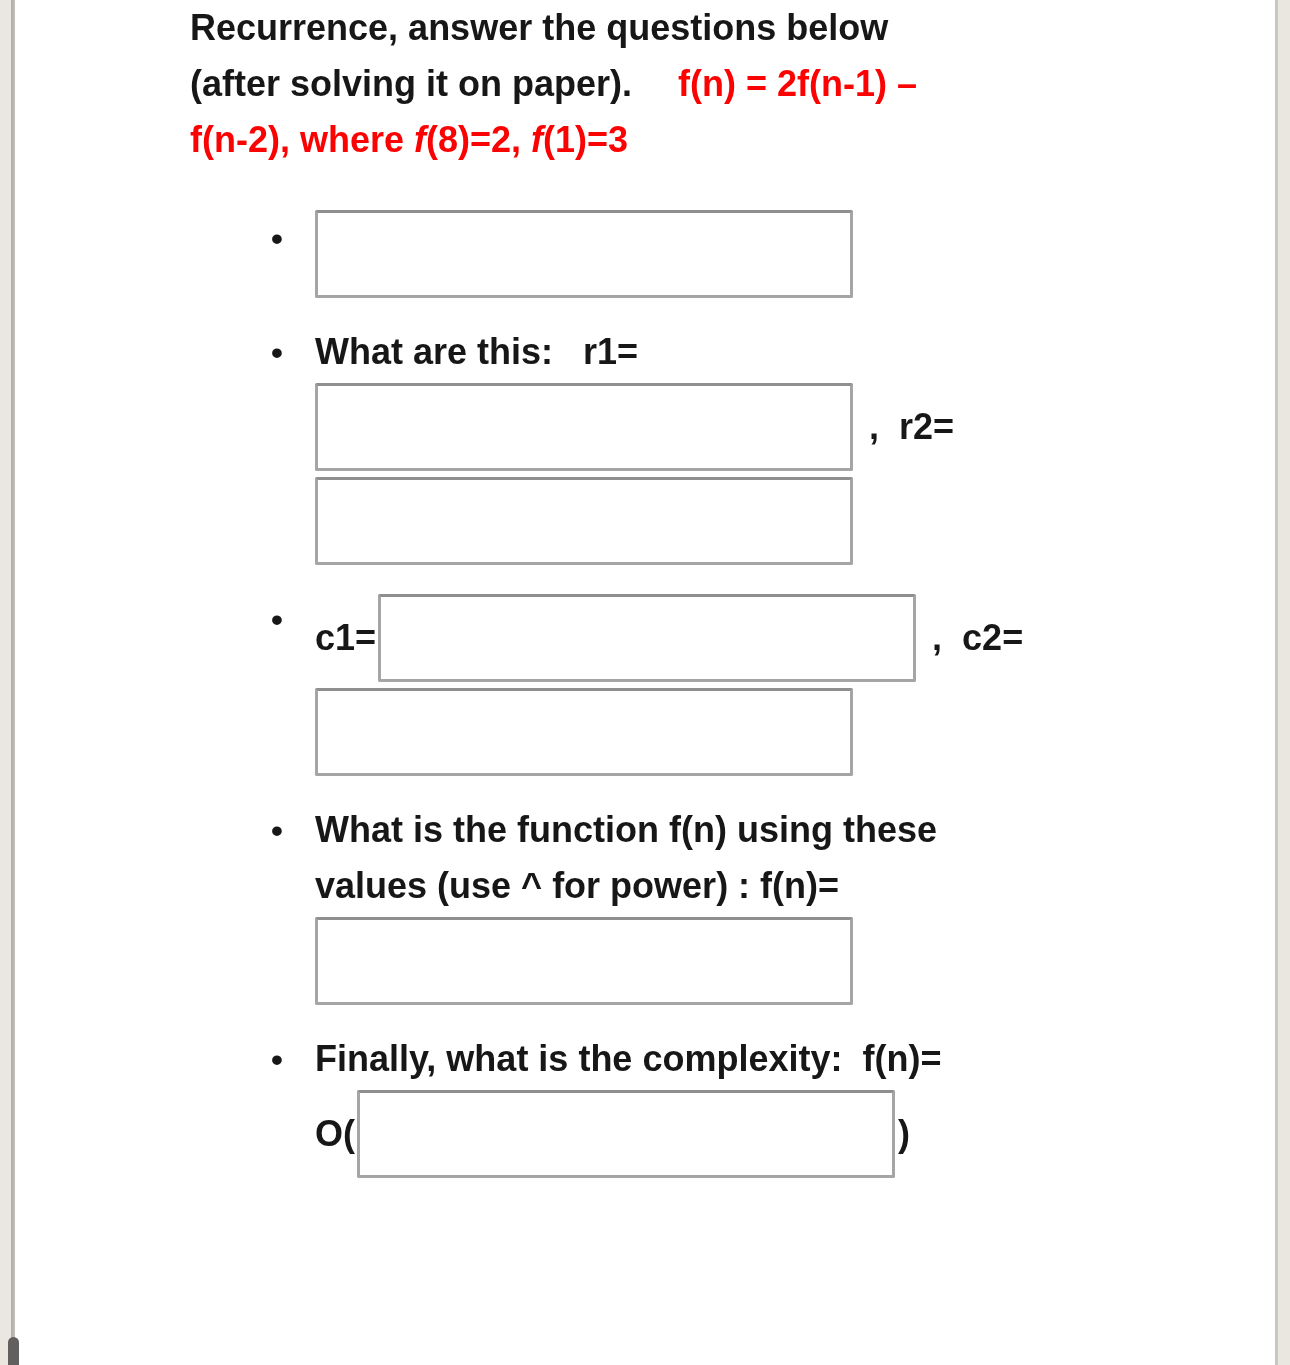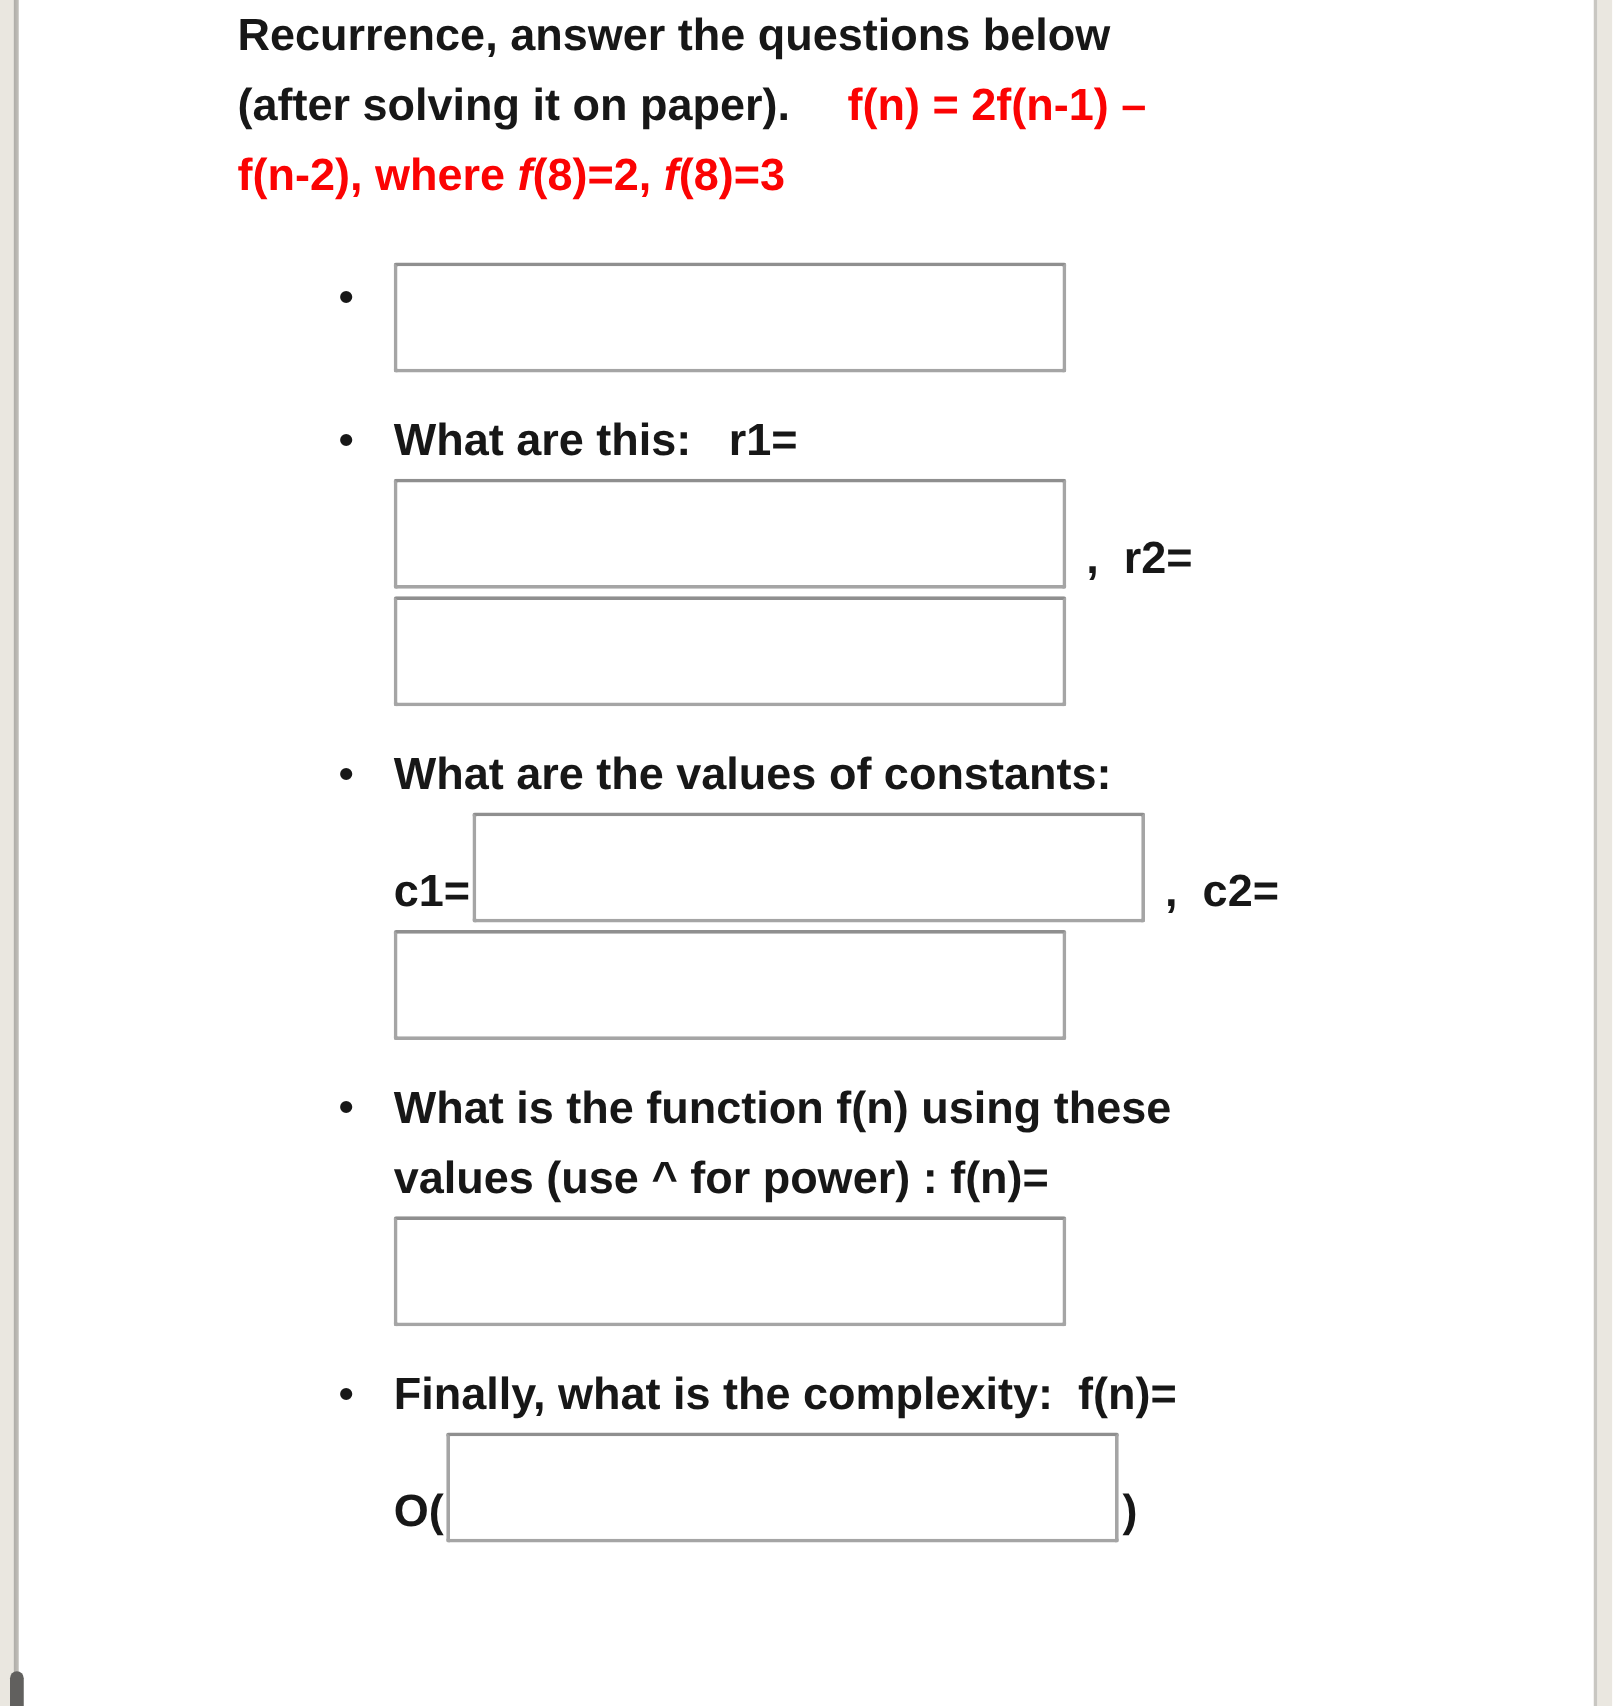--- a/index.html
+++ b/index.html
@@ -75,21 +75,21 @@
     border-top-color: #8f8f8f;
     border-radius: 2px;
     margin: 3px 0;
     font: inherit;
     color: inherit;
     padding: 4px 12px;
     outline: none;
   }
   .box-row {
     display: flex;
-    align-items: flex-end;
+    align-items: center;
   }
   .box-row .answer-box { flex: 0 0 auto; }
   .lbl-after { margin-left: 16px; white-space: pre; }
   .lbl-before { margin-right: 2px; white-space: pre; }
   .lbl-close { margin-left: 3px; white-space: pre; }
 </style>
 </head>
 <body>
 
 <div class="page">
@@ -97,40 +97,39 @@
   <div class="gutter-left"></div>
   <div class="track-left"></div>
   <div class="scroll-thumb"></div>
   <div class="track-right"></div>
   <div class="gutter-right"></div>
 
   <div class="content">
 
     <div class="title"><span class="t-black">Recurrence, answer the questions below
 (after solving it on paper).</span><span class="t-red t-gap"><span>f(n) = 2f(n-1) –
-f(n-2), where </span><i>f</i><span>(8)=2, </span><i>f</i><span>(8)=3</span></span></div>
+f(n-2), where </span><i>f</i><span>(8)=2, </span><i>f</i><span>(1)=3</span></span></div>
 
     <div class="q">
       <span class="bullet">•</span>
       <input type="text" class="answer-box" value="" style="">
     </div>
 
     <div class="q">
       <span class="bullet">•</span>
       <div class="q-label">What are this:   r1=</div>
       <div class="box-row">
         <input type="text" class="answer-box" value="" style="">
         <span class="lbl-after">,  r2=</span>
       </div>
       <input type="text" class="answer-box" value="" style="">
     </div>
 
     <div class="q">
       <span class="bullet">•</span>
-      <div class="q-label">What are the values of constants:</div>
       <div class="box-row">
         <span class="lbl-before">c1=</span>
         <input type="text" class="answer-box" value="" style="">
         <span class="lbl-after">,  c2=</span>
       </div>
       <input type="text" class="answer-box" value="" style="">
     </div>
 
     <div class="q">
       <span class="bullet">•</span>

